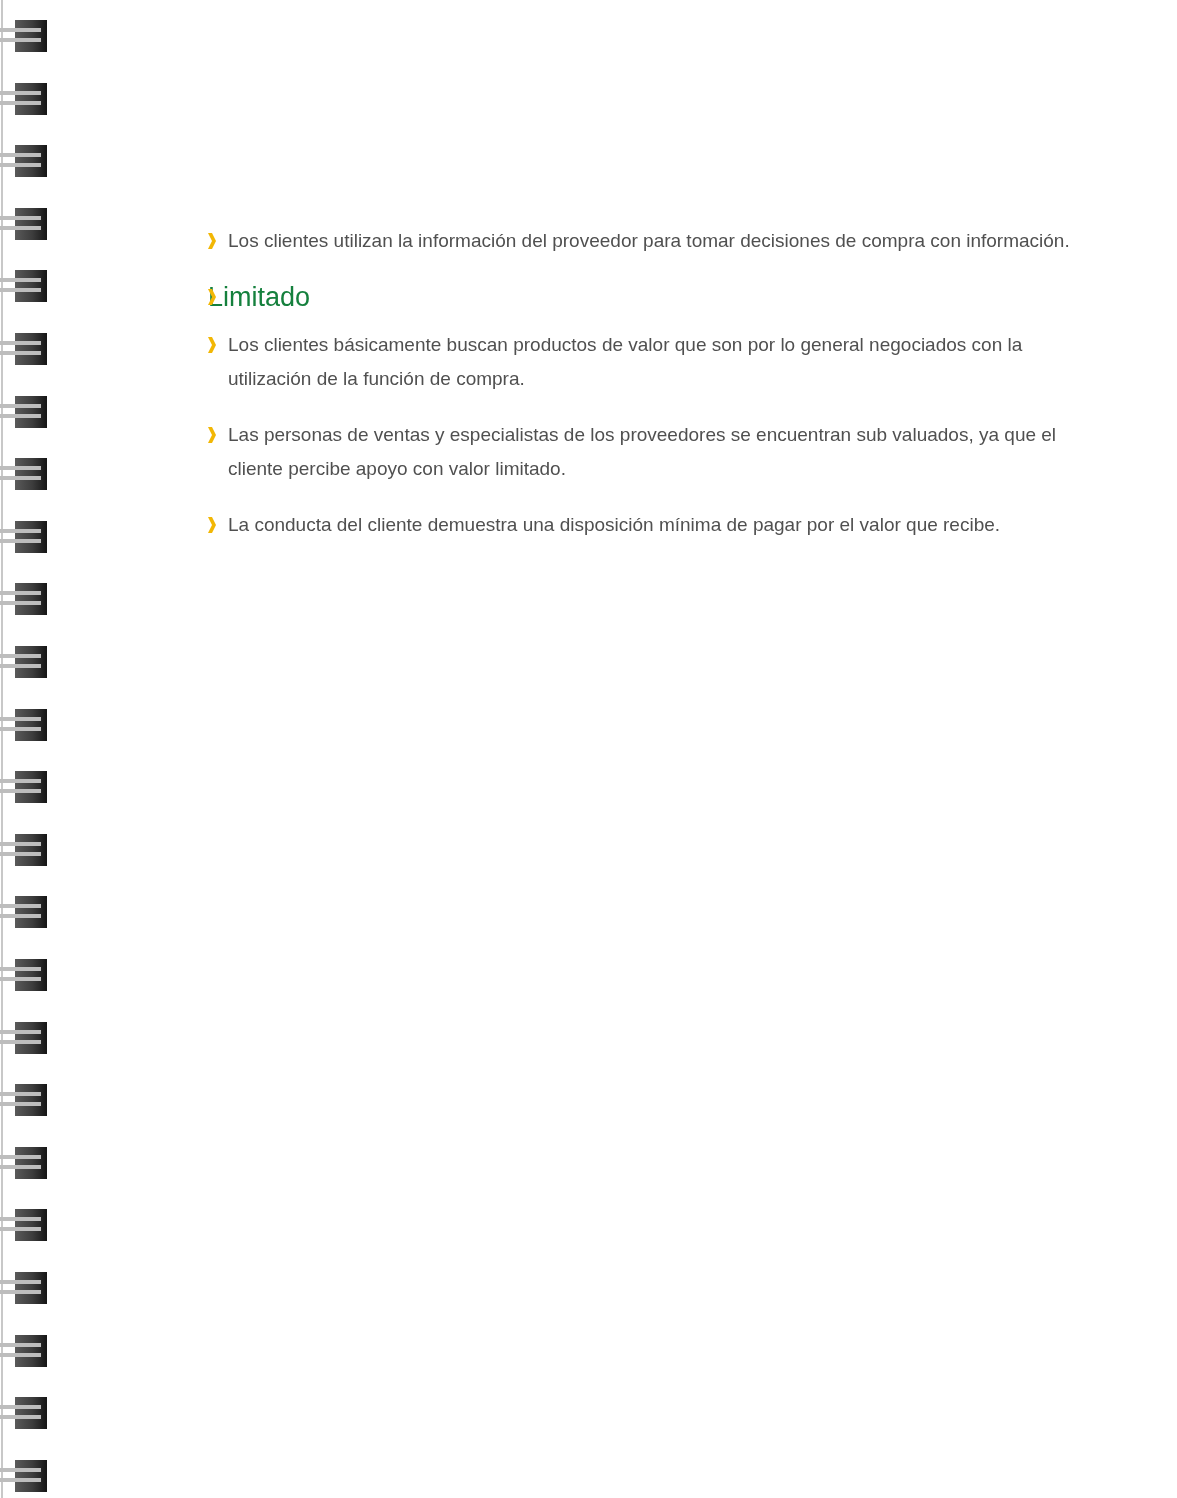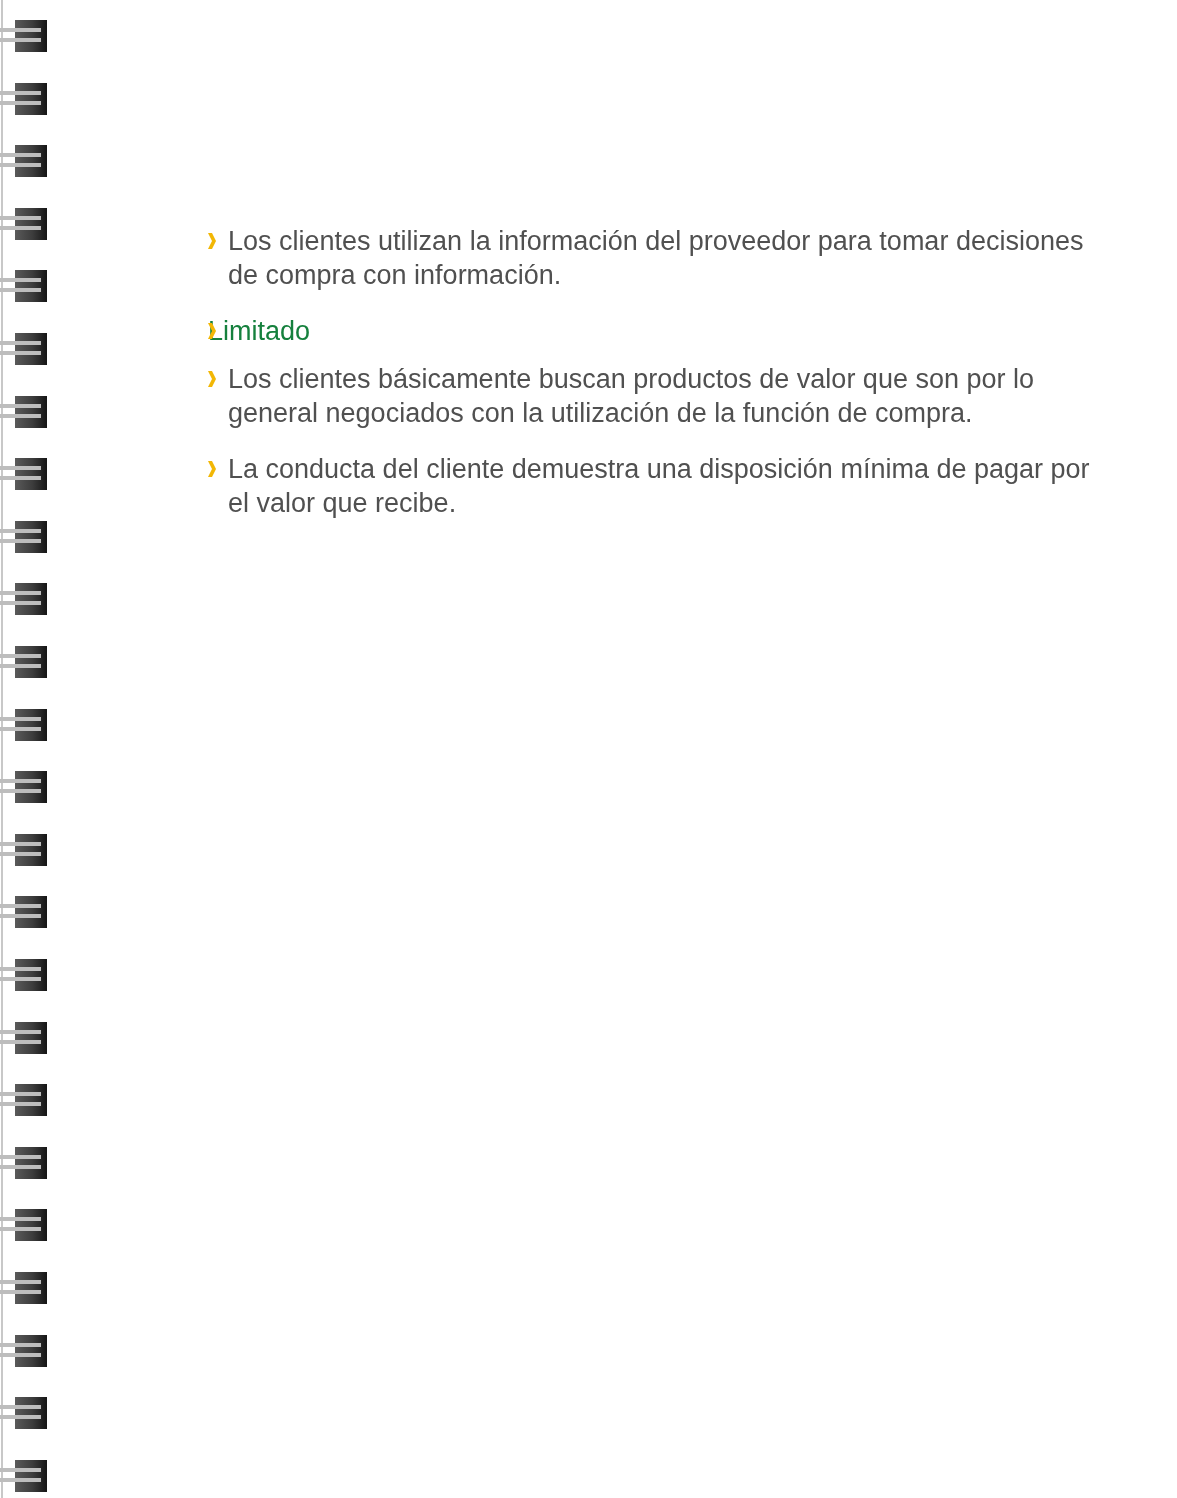--- a/index.html
+++ b/index.html
@@ -4,21 +4,21 @@
 <style>
   html, body { margin:0; padding:0; background:#ffffff; }
   body { width:1177px; height:1498px; position:relative; overflow:hidden; font-family:"Liberation Sans", sans-serif; }
   .spine-line { position:absolute; left:1px; top:0; width:2px; height:1498px; background:#c8c8c8; }
   .ring { position:absolute; left:0; width:48px; height:32px; }
   .ring .block { position:absolute; left:15px; top:0; width:32px; height:32px;
     background:linear-gradient(to right,#5a5a5a 0%,#3c3c3c 55%,#151515 100%); }
   .ring .wire { position:absolute; left:0; width:41px; height:4px; background:#bdbdbd; }
   .ring .w1 { top:8px; } .ring .w2 { top:18px; }
   .content { position:absolute; left:208px; top:224px; width:900px; }
-  .bullet { position:relative; padding-left:20px; font-size:27px; line-height:34px; color:#505050; margin-bottom:22px; }
+  .bullet { position:relative; padding-left:20px; font-size:19px; line-height:34px; color:#505050; margin-bottom:22px; }
   .bullet .chev { position:absolute; left:0; top:9px; width:8px; height:16px; }
   .heading { font-size:27px; line-height:34px; color:#15803d; margin:6px 0 14px 0; }
   .page-num { position:absolute; left:1094px; top:1505px; font-size:19px; font-weight:bold; color:#5a8a22; text-decoration:underline; }
 </style>
 </head>
 <body>
 
 <div class="spine-line"></div>
 <div id="spiral">
     <div class="ring" style="top: 20px;">
@@ -161,17 +161,23 @@
   <div class="bullet">
     <svg class="chev" viewBox="0 0 8 16">
         <path d="M0 0 L4 0 L8 8 L4 16 L0 16 L4 8 Z" fill="#f2b705"></path>
       </svg>
     <span>Los clientes básicamente buscan productos de valor que son por lo general negociados con la utilización de la función de compra.</span>
   </div>
   <div class="bullet">
     <svg class="chev" viewBox="0 0 8 16">
         <path d="M0 0 L4 0 L8 8 L4 16 L0 16 L4 8 Z" fill="#f2b705"></path>
       </svg>
+    <span>Las personas de ventas y especialistas de los proveedores se encuentran sub valuados, ya que el cliente percibe apoyo con valor limitado.</span>
+  </div>
+  <div class="bullet">
+    <svg class="chev" viewBox="0 0 8 16">
+        <path d="M0 0 L4 0 L8 8 L4 16 L0 16 L4 8 Z" fill="#f2b705"></path>
+      </svg>
     <span>La conducta del cliente demuestra una disposición mínima de pagar por el valor que recibe.</span>
   </div>
 </div>
 
 <div class="page-num">35</div>
 
 </body></html>

